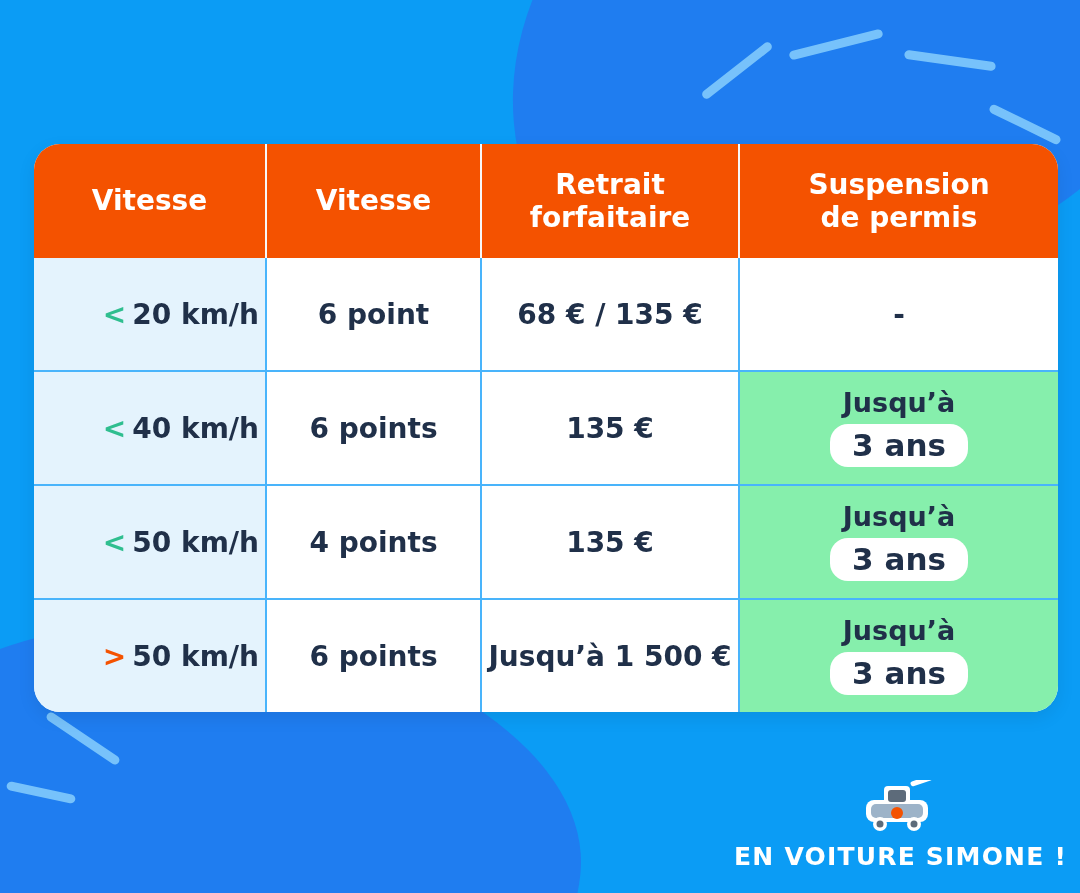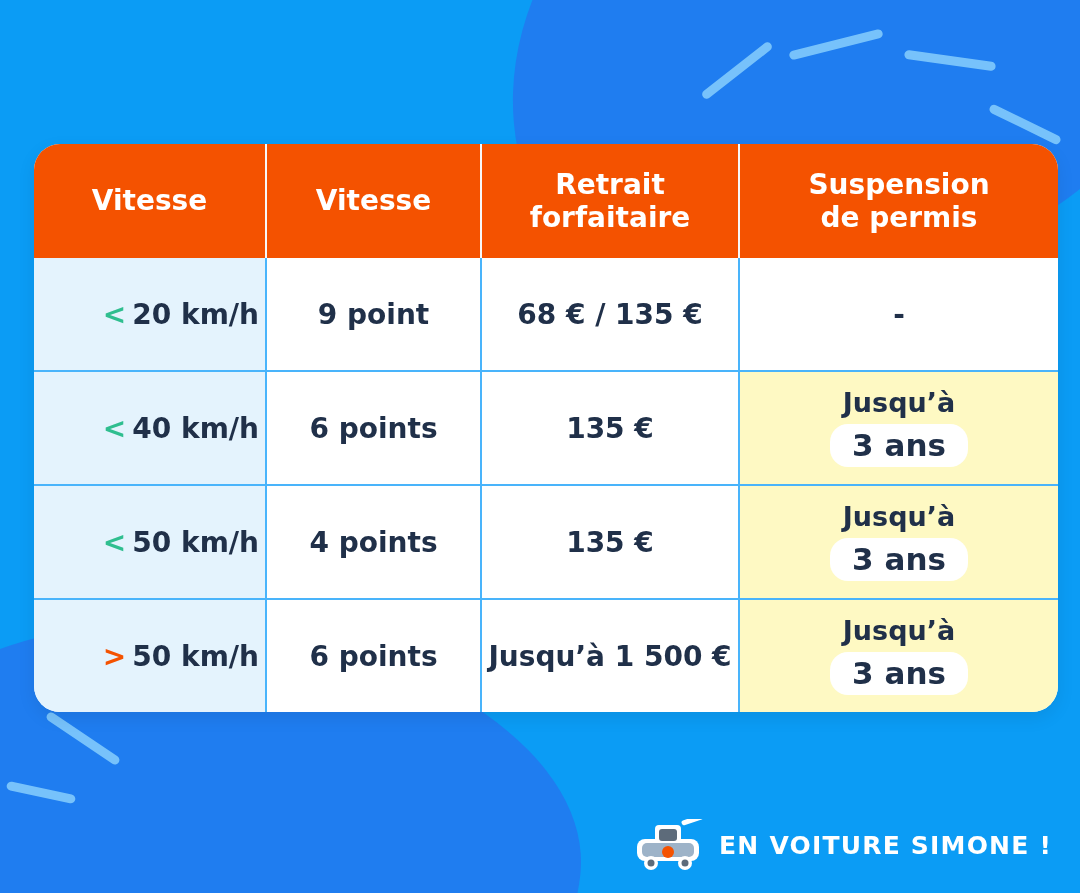--- a/index.html
+++ b/index.html
@@ -116,21 +116,21 @@
     margin-right: 6px;
   }
   td.speed .sign.over {
     color: #f45200;
   }
   td.susp-empty {
     background: #ffffff;
     color: #203049;
   }
   td.susp-filled {
-    background: #fef9c3;
+    background: #86efac;
     color: #203049;
   }
   .susp-top {
     display: block;
     font-size: 27px;
     line-height: 1.05;
     margin-bottom: 6px;
   }
   .pill {
     display: inline-block;
@@ -138,25 +138,26 @@
     border-radius: 18px;
     padding: 3px 22px;
     font-size: 31px;
     line-height: 1.2;
     color: #203049;
   }
 
   
   .logo {
     position: absolute;
-    right: 28px;
+    right: 13px;
     bottom: 22px;
     display: flex;
     align-items: center;
     gap: 10px;
+    flex-direction: column;
   }
   .logo-mark {
     width: 74px;
     height: 52px;
     position: relative;
   }
   .logo-text {
     color: #ffffff;
     font-size: 25px;
     font-weight: bold;
@@ -203,21 +204,21 @@
           <span>de permis</span>
         </th>
       </tr>
     </thead>
     <tbody>
 
       <tr>
         <td class="speed">
           <span class="sign">&lt;</span><span>20 km/h</span>
         </td>
-        <td>9 point</td>
+        <td>6 point</td>
         <td>68 € / 135 €</td>
         <td class="susp-empty">-</td>
       </tr>
 
 
       <tr>
         <td class="speed">
           <span class="sign">&lt;</span><span>40 km/h</span>
         </td>
         <td>6 points</td>

